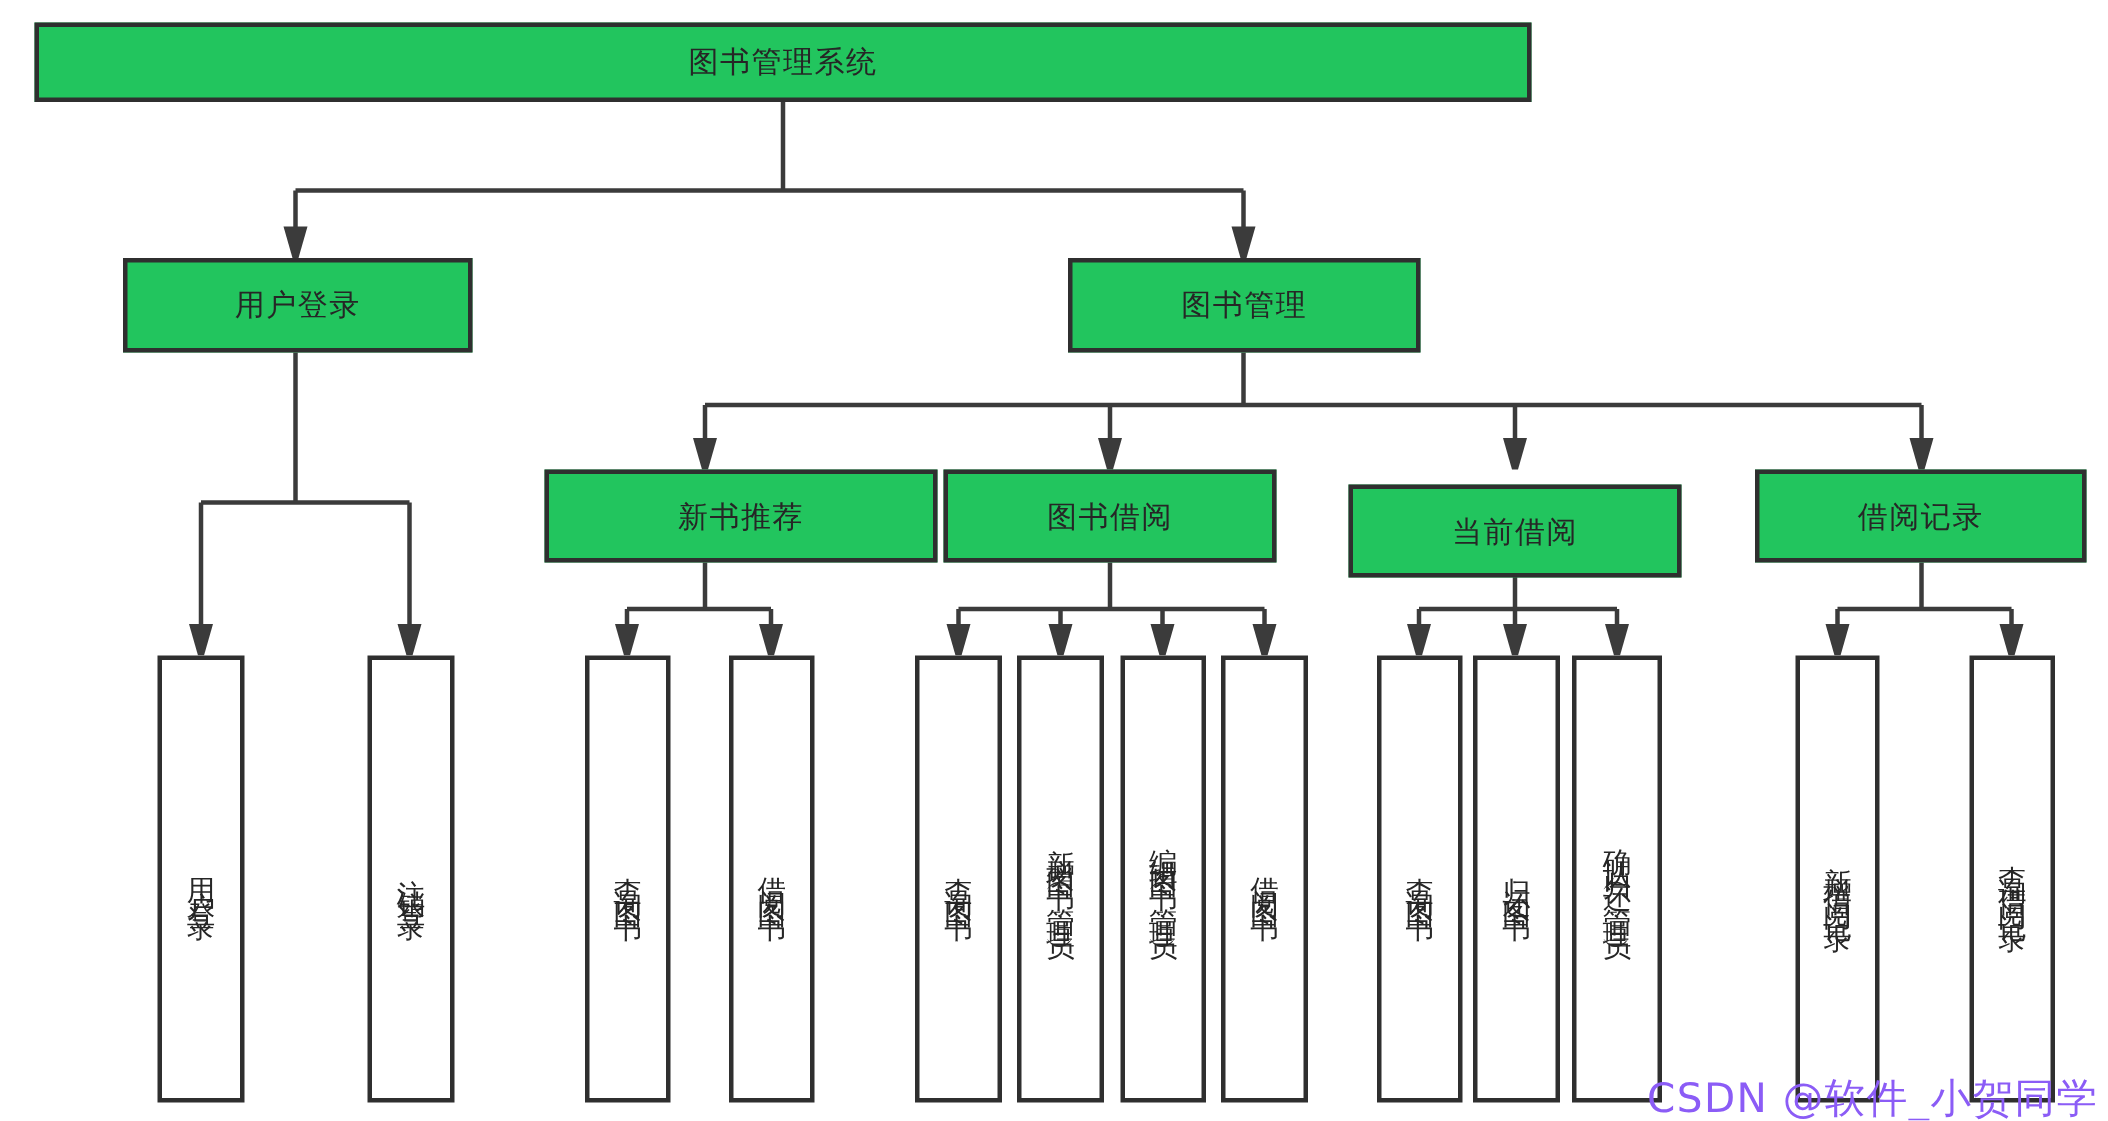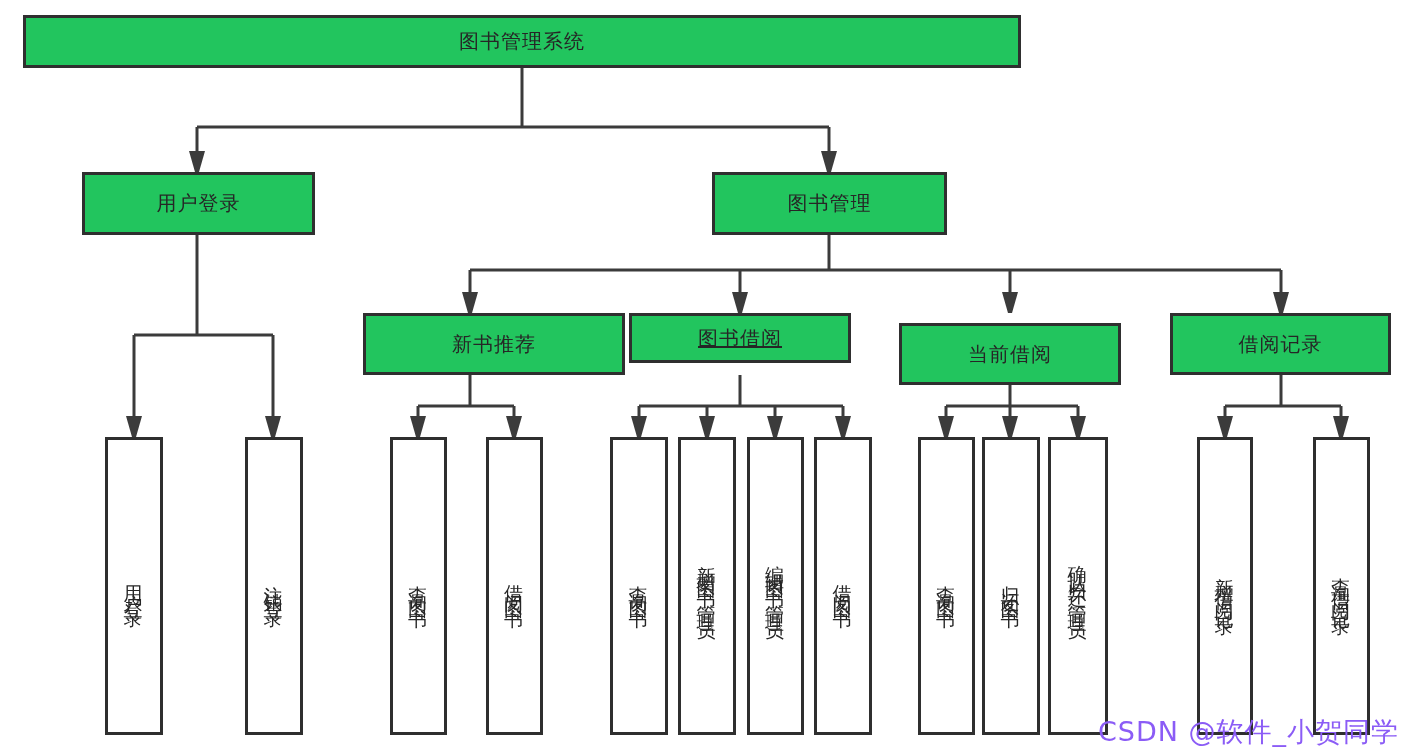--- a/index.html
+++ b/index.html
@@ -132,21 +132,21 @@
       <polygon points="1333,416 1349,416 1343,437 1339,437"></polygon>
     </g>
   </svg>
 
   <div class="hbox" style="left:23px; top:15px; width:998px; height:53px;">图书管理系统</div>
 
   <div class="hbox" style="left:82px; top:172px; width:233px; height:63px;">用户登录</div>
   <div class="hbox" style="left:712px; top:172px; width:235px; height:63px;">图书管理</div>
 
   <div class="hbox" style="left:363px; top:313px; width:262px; height:62px;">新书推荐</div>
-  <div class="hbox" style="left:629px; top:313px; width:222px; height:50px;text-decoration:underline;">图书借阅</div>
+  <div class="hbox" style="left:629px; top:313px; width:222px; height:62px;">图书借阅</div>
   <div class="hbox" style="left:899px; top:323px; width:222px; height:62px;">当前借阅</div>
   <div class="hbox" style="left:1170px; top:313px; width:221px; height:62px;">借阅记录</div>
 
   <div class="leaf" style="left:105px; width:58px;">用户登录</div>
   <div class="leaf" style="left:245px; width:58px;">注销登录</div>
 
   <div class="leaf" style="left:390px; width:57px;">查询图书</div>
   <div class="leaf" style="left:486px; width:57px;">借阅图书</div>
 
   <div class="leaf" style="left:610px; width:58px;">查询图书</div>

